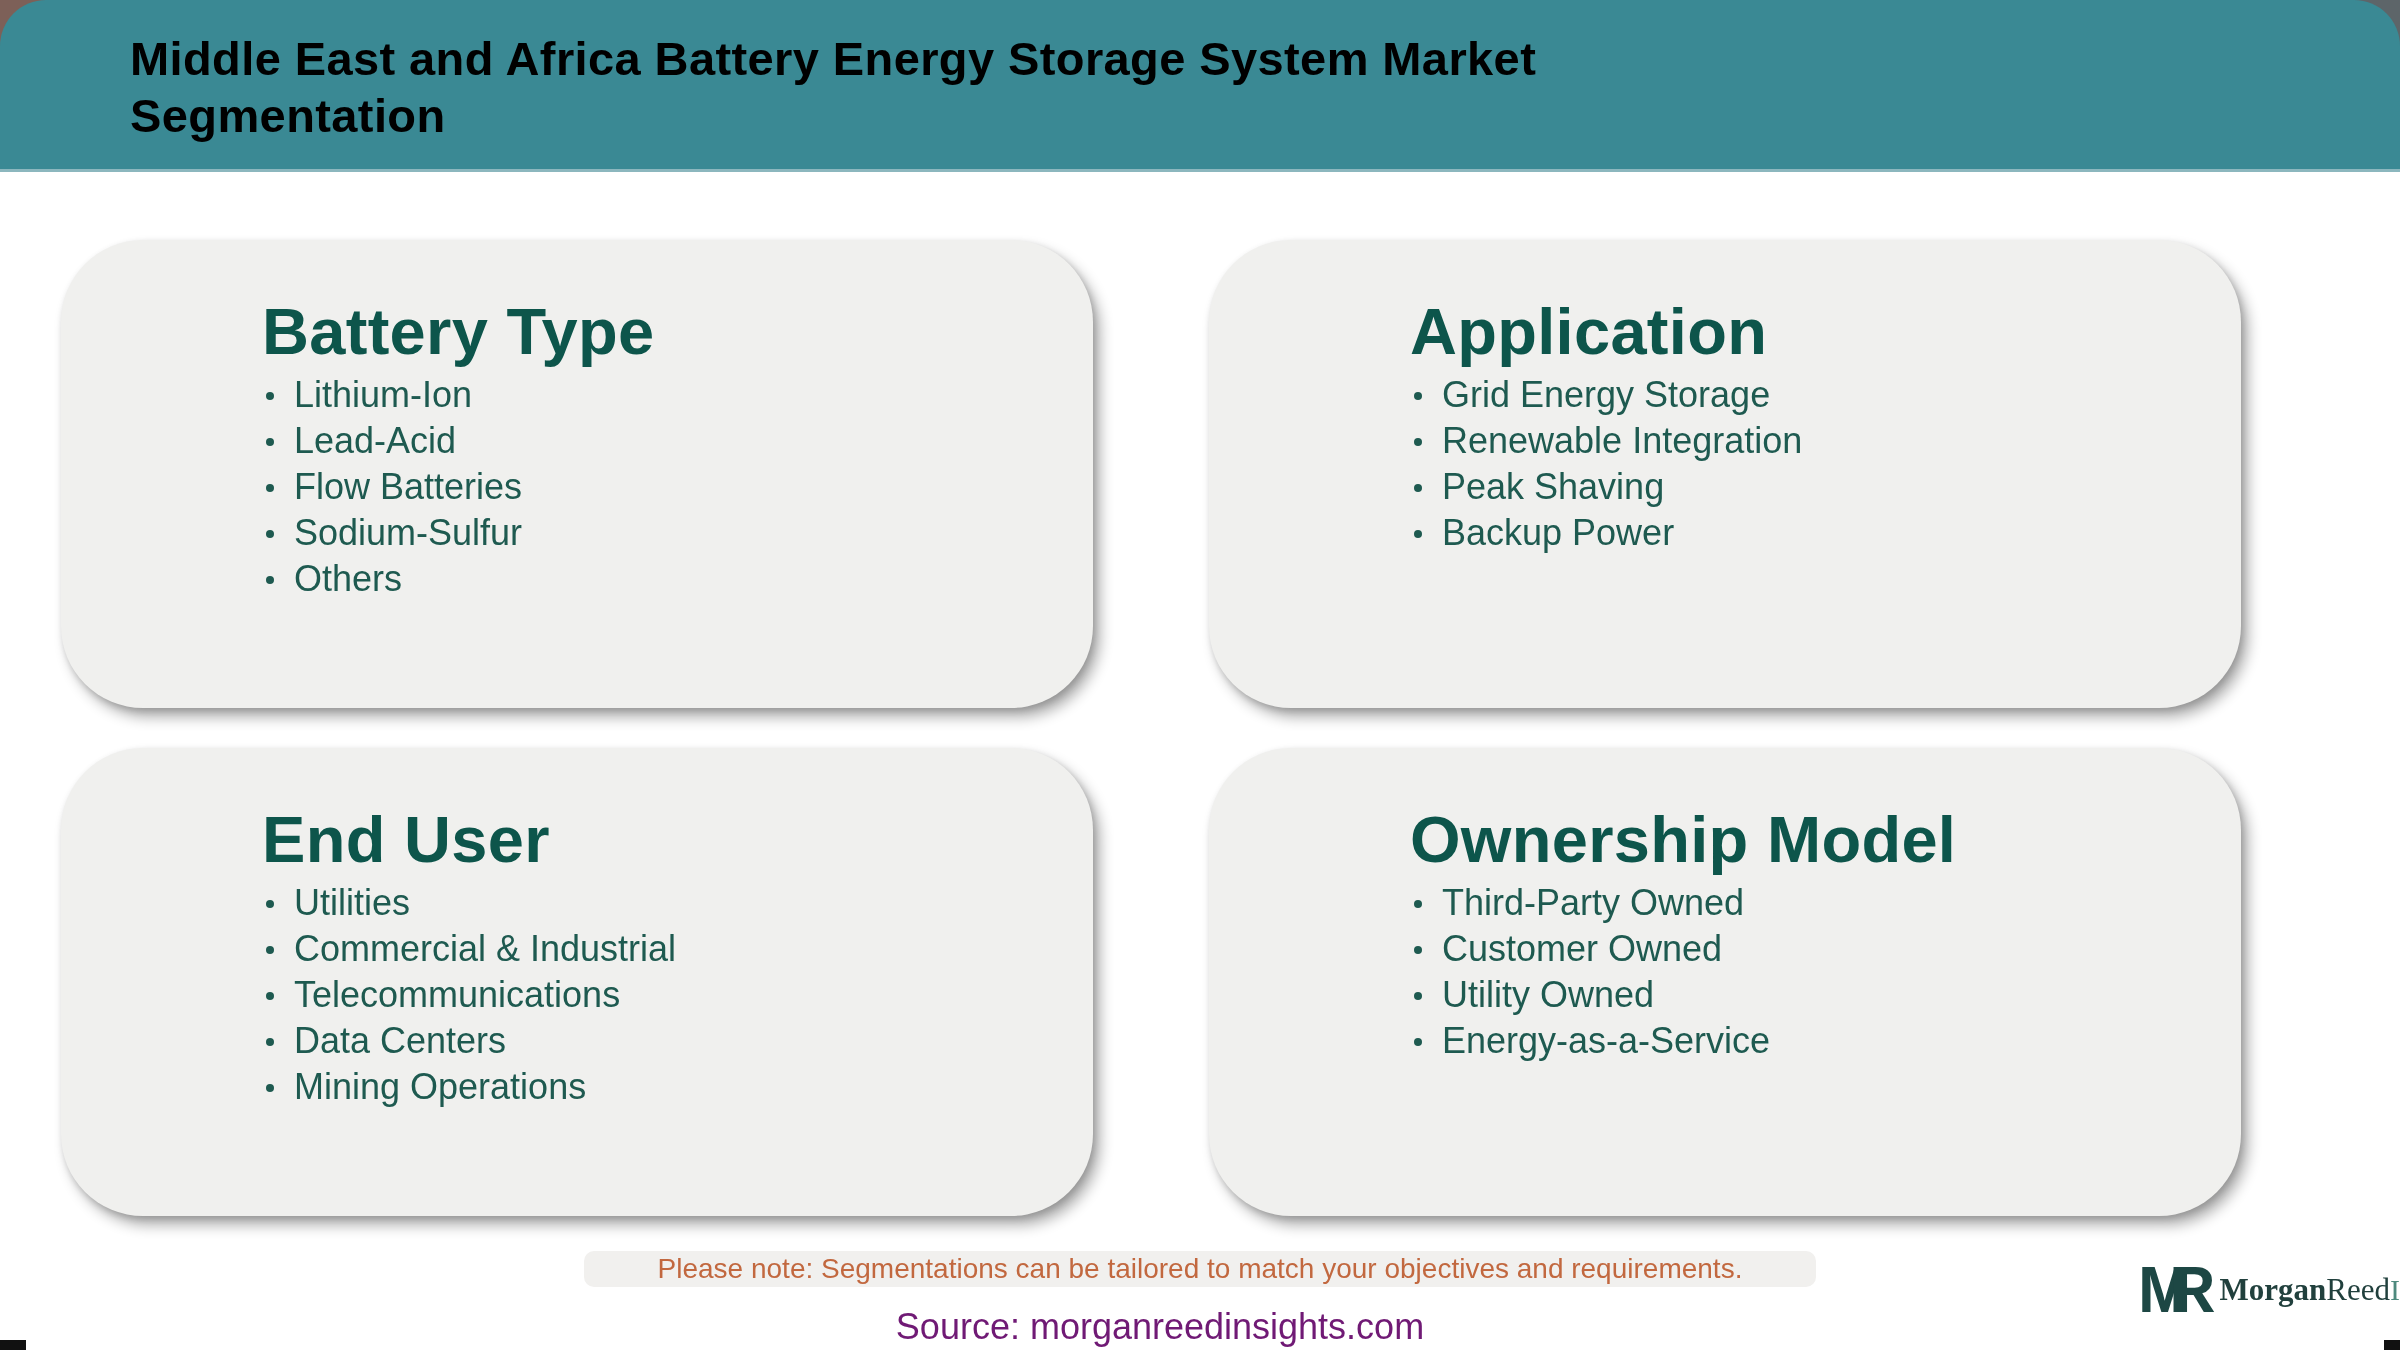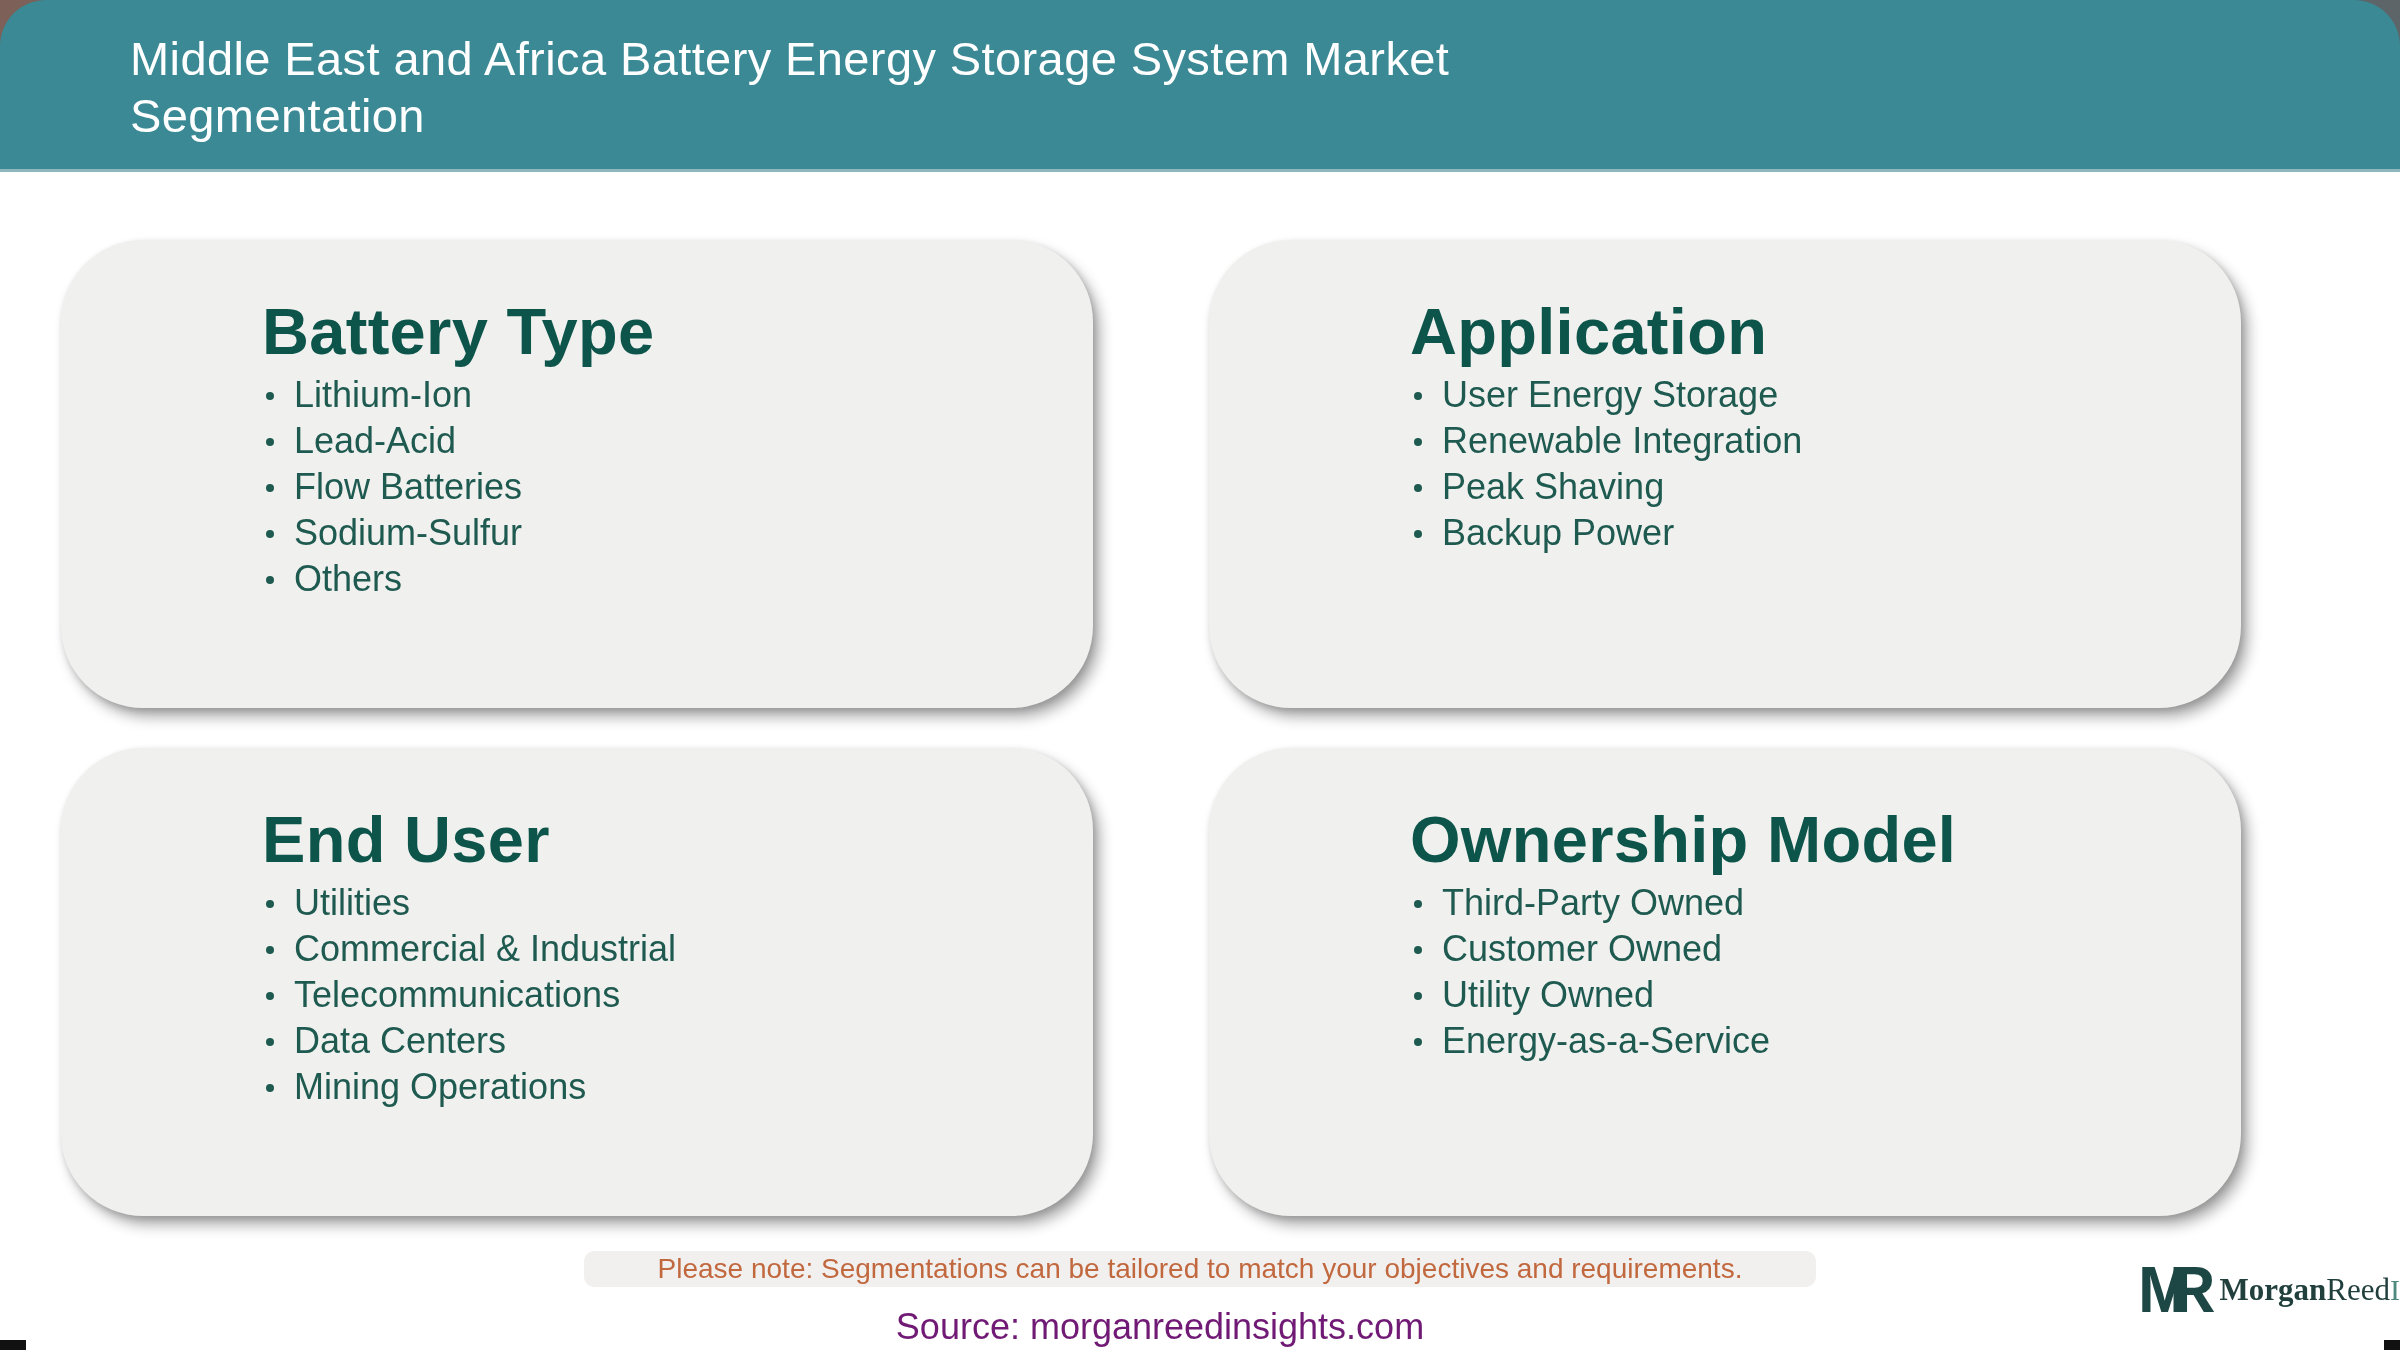--- a/index.html
+++ b/index.html
@@ -14,21 +14,21 @@
 
   .header {
     position:absolute; left:0; top:0; width:2400px; height:172px;
     background:#3a8994;
     border-radius:46px 46px 0 0;
     border-bottom:3px solid #8cb7be;
     box-sizing:border-box;
   }
   .title {
     position:absolute; left:130px; top:30px;
-    color:#ffffff; font-weight:normal; font-size:47px; line-height:57px;
+    color:#000000; font-weight:bold; font-size:47px; line-height:57px;
     letter-spacing:0.4px;
   }
 
   .card {
     position:absolute; width:1032px; height:468px;
     background:#f0f0ee; border-radius:82px;
     box-shadow:7px 9px 14px rgba(0,0,0,0.32), 2px 3px 6px rgba(0,0,0,0.15);
     box-sizing:border-box;
     padding:62px 60px 0 201px;
   }
@@ -104,21 +104,21 @@
     <li><span class="bullet-dot"></span><span>Lead-Acid</span></li>
     <li><span class="bullet-dot"></span><span>Flow Batteries</span></li>
     <li><span class="bullet-dot"></span><span>Sodium-Sulfur</span></li>
     <li><span class="bullet-dot"></span><span>Others</span></li>
   </ul>
 </div>
 
 <div class="card card-1">
   <h2>Application</h2>
   <ul>
-    <li><span class="bullet-dot"></span><span>User Energy Storage</span></li>
+    <li><span class="bullet-dot"></span><span>Grid Energy Storage</span></li>
     <li><span class="bullet-dot"></span><span>Renewable Integration</span></li>
     <li><span class="bullet-dot"></span><span>Peak Shaving</span></li>
     <li><span class="bullet-dot"></span><span>Backup Power</span></li>
   </ul>
 </div>
 
 <div class="card card-2">
   <h2>End User</h2>
   <ul>
     <li><span class="bullet-dot"></span><span>Utilities</span></li>

